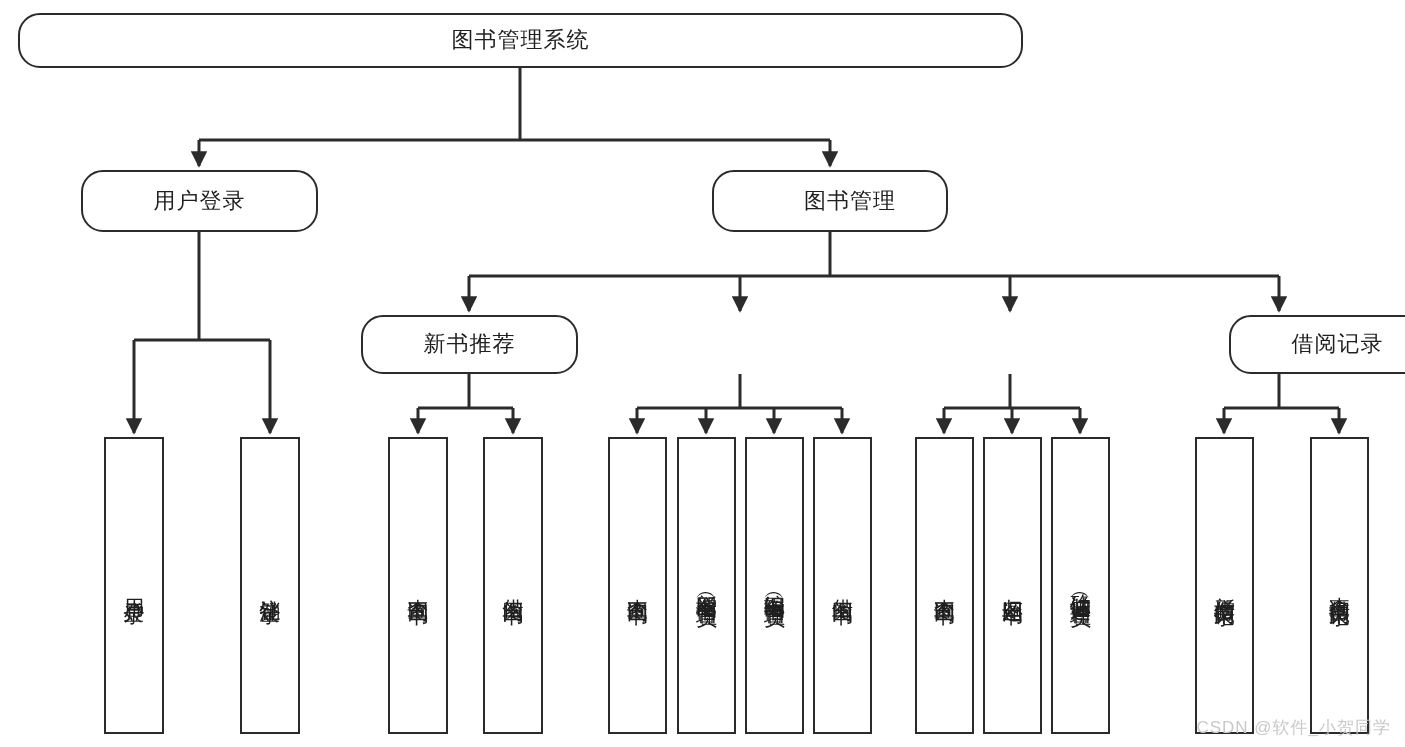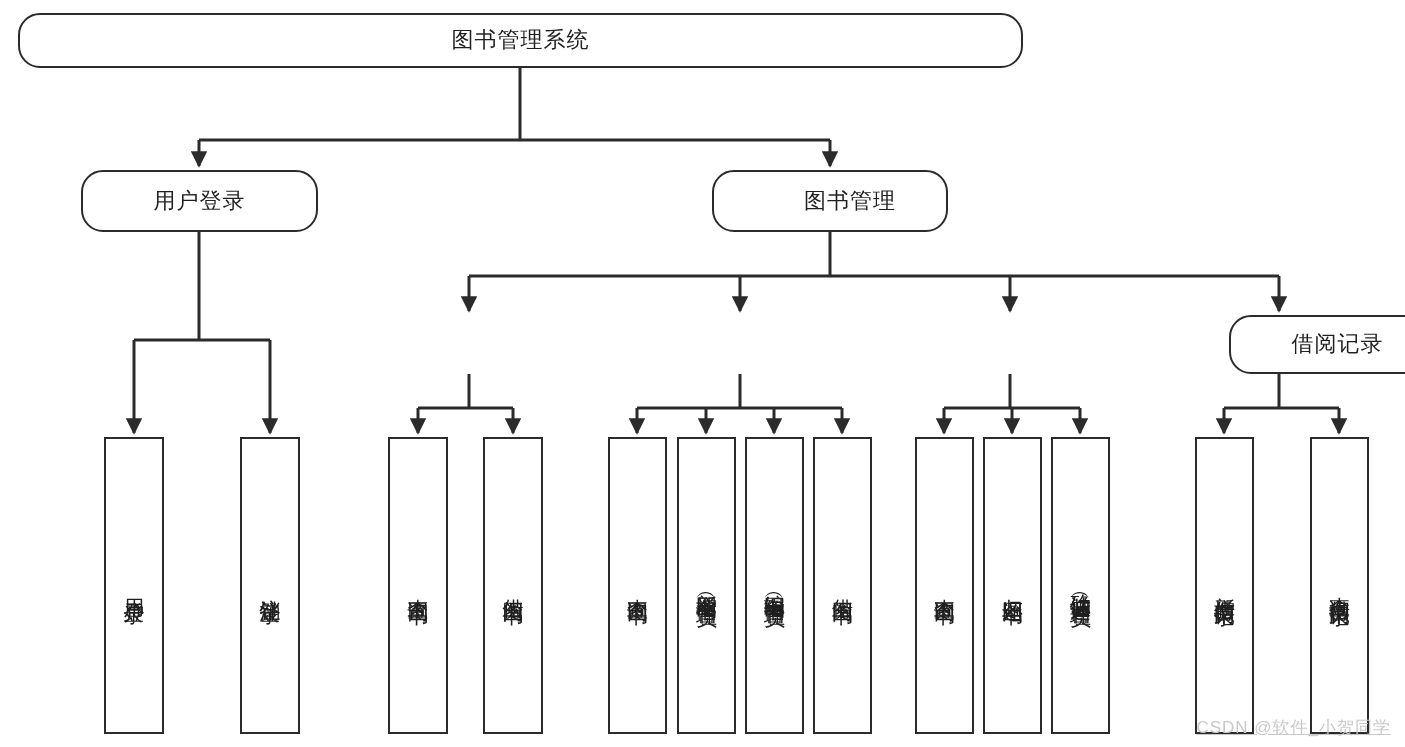--- a/index.html
+++ b/index.html
@@ -58,21 +58,20 @@
     display: block;
   }
   .watermark {
     position: absolute;
     right: 14px;
     bottom: 8px;
     font-size: 17px;
     color: #c9c9c9;
     letter-spacing: 1px;
     white-space: nowrap;
-    text-decoration: underline;
   }
 </style>
 </head>
 <body>
 
 <div id="canvas">
 
   <svg id="edges" viewBox="0 0 1405 747" width="1405" height="747" xmlns="http://www.w3.org/2000/svg">
     <defs>
       <marker id="arrow" viewBox="0 0 10 10" refX="9" refY="5" markerWidth="5.5" markerHeight="5.5" orient="auto-start-reverse">
@@ -128,20 +127,23 @@
     <span class="label">图书管理系统</span>
   </div>
 
   <div class="node horizontal" style="left:81px;top:170px;width:237px;height:62px;">
     <span class="label">用户登录</span>
   </div>
   <div class="node horizontal" style="left:712px;top:170px;width:236px;height:62px;padding-left:40px;">
     <span class="label">图书管理</span>
   </div>
 
+  <div class="node horizontal" style="left:361px;top:315px;width:217px;height:59px;">
+    <span class="label">新书推荐</span>
+  </div>
   <div class="node horizontal" style="left:1229px;top:315px;width:217px;height:59px;">
     <span class="label">借阅记录</span>
   </div>
 
   <div class="node vertical" style="left:104px;top:437px;width:60px;height:297px;">
     <span class="label">用户登录</span>
   </div>
   <div class="node vertical" style="left:240px;top:437px;width:60px;height:297px;">
     <span class="label">注销登录</span>
   </div>

